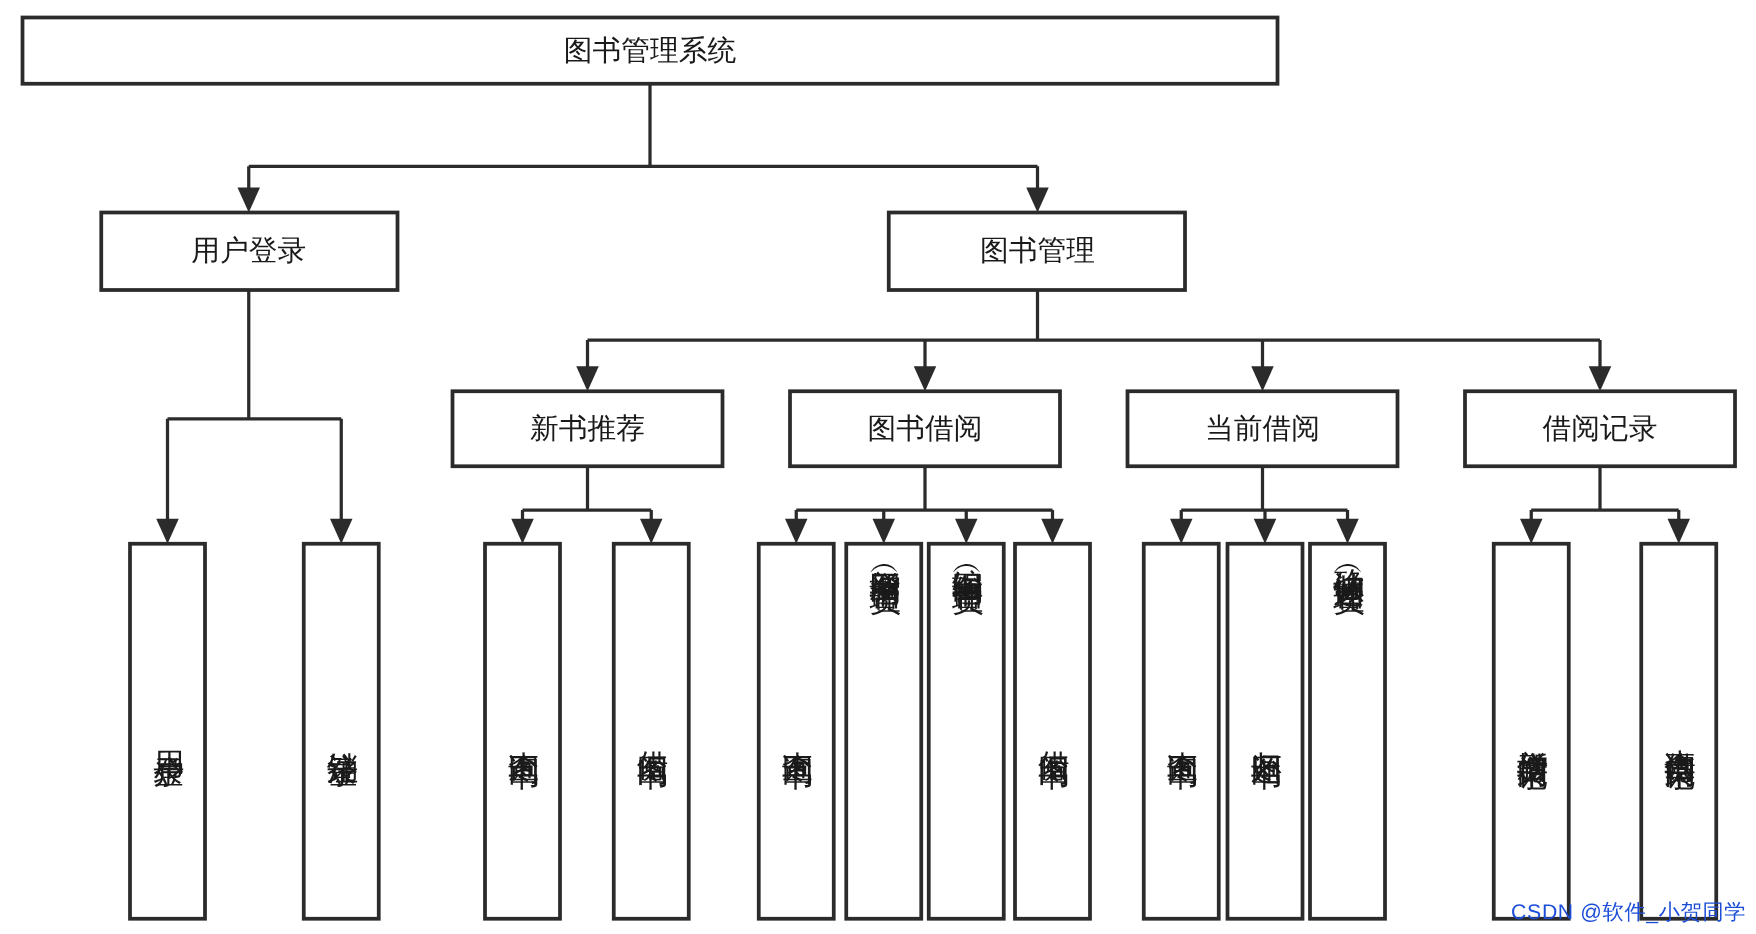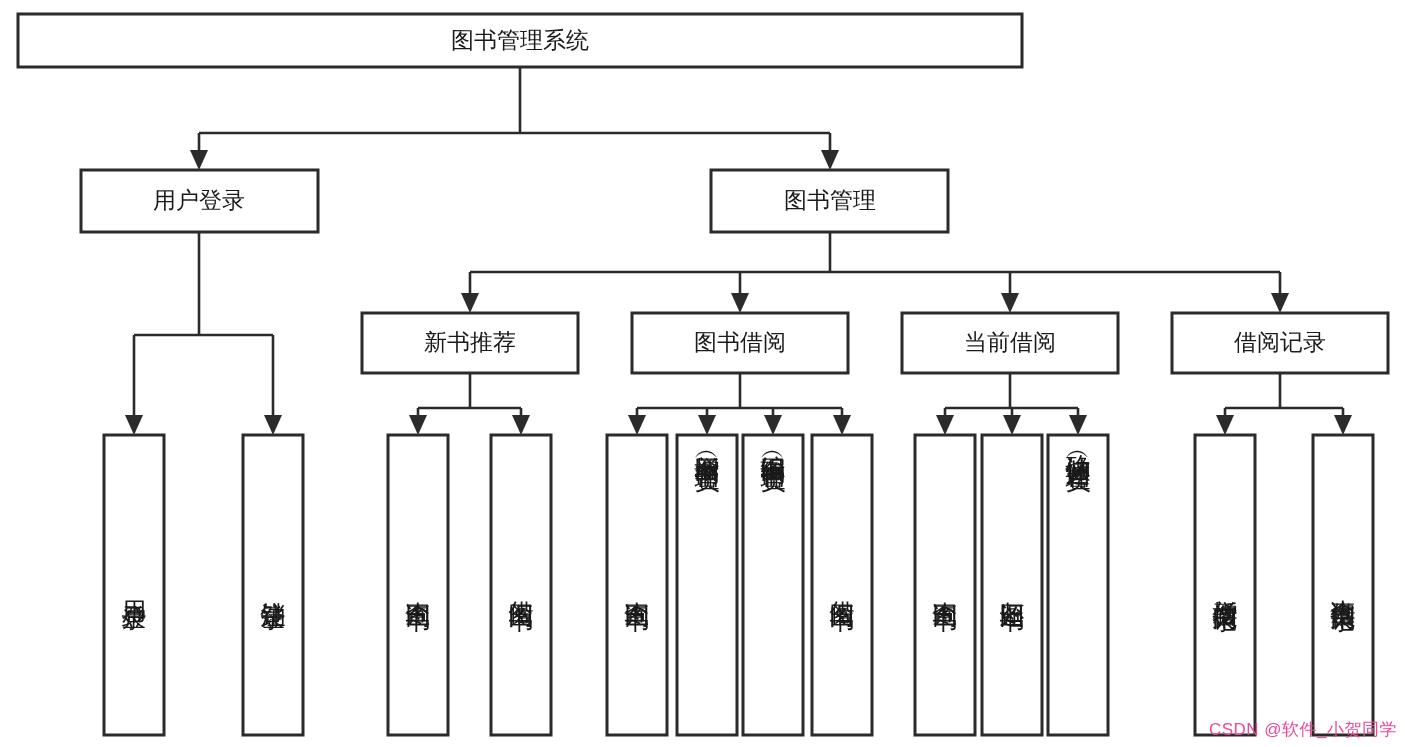--- a/index.html
+++ b/index.html
@@ -66,21 +66,21 @@
     align-items: center;
     justify-content: center;
     pointer-events: none;
   }
   .watermark {
     position: absolute;
     right: 8px;
     bottom: 6px;
     font-family: "Liberation Sans", "DejaVu Sans", sans-serif;
     font-size: 17px;
-    color: #ec4899;
+    color: #1d4ed8;
     letter-spacing: 0.5px;
     white-space: nowrap;
   }
 </style>
 </head>
 <body>
 
 <div id="diagram-root">
 
   <svg id="flowchart" viewBox="0 0 1405 747">

